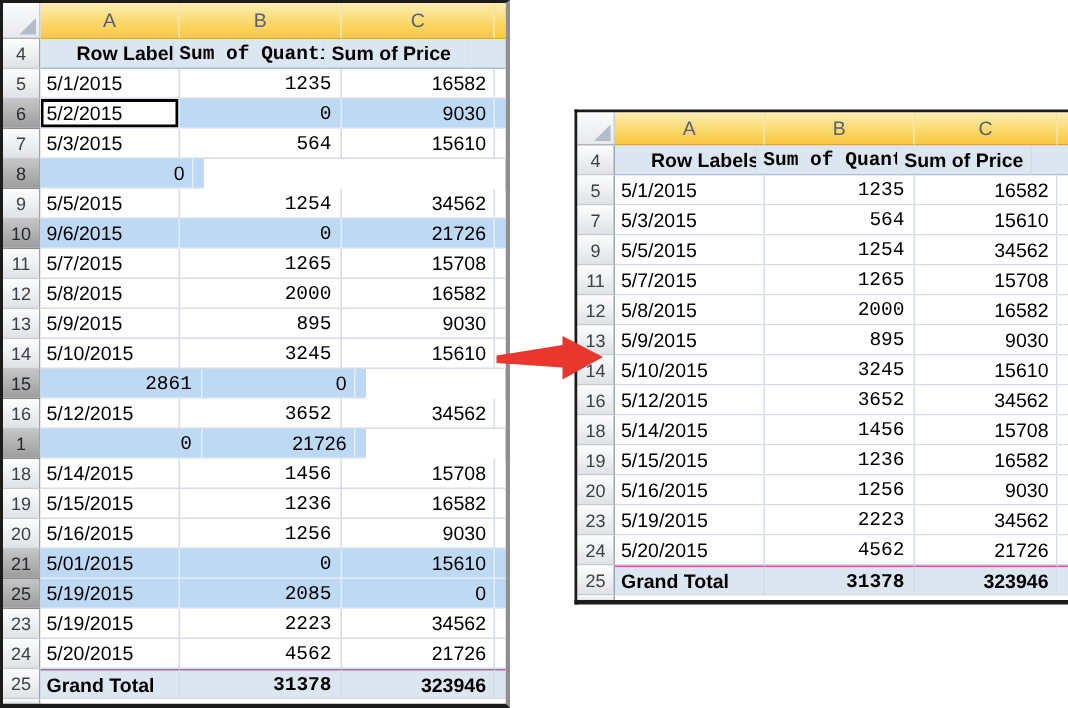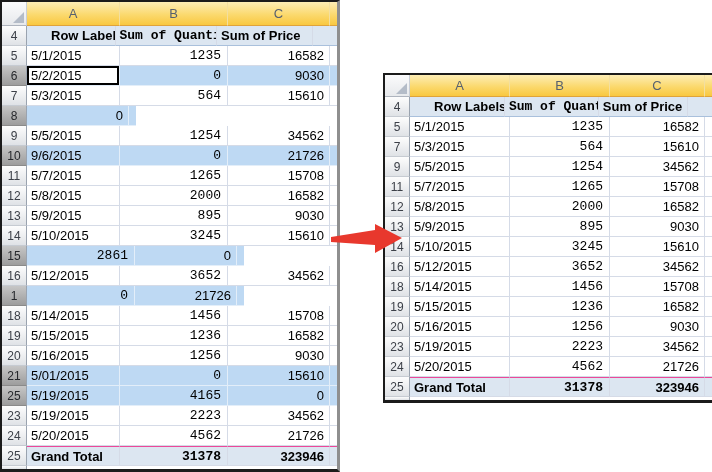--- a/index.html
+++ b/index.html
@@ -202,21 +202,21 @@
       <div class="row hl">
         <div class="rowhdr sel">21</div>
         <div class="cell a">5/01/2015</div>
         <div class="cell b">0</div>
         <div class="cell c">15610</div>
         <div class="cell d"></div>
       </div>
       <div class="row hl">
         <div class="rowhdr sel">25</div>
         <div class="cell a">5/19/2015</div>
-        <div class="cell b">4165</div>
+        <div class="cell b">2085</div>
         <div class="cell c">0</div>
         <div class="cell d"></div>
       </div>
       <div class="row">
         <div class="rowhdr">23</div>
         <div class="cell a">5/19/2015</div>
         <div class="cell b">2223</div>
         <div class="cell c">34562</div>
         <div class="cell d"></div>
       </div>

